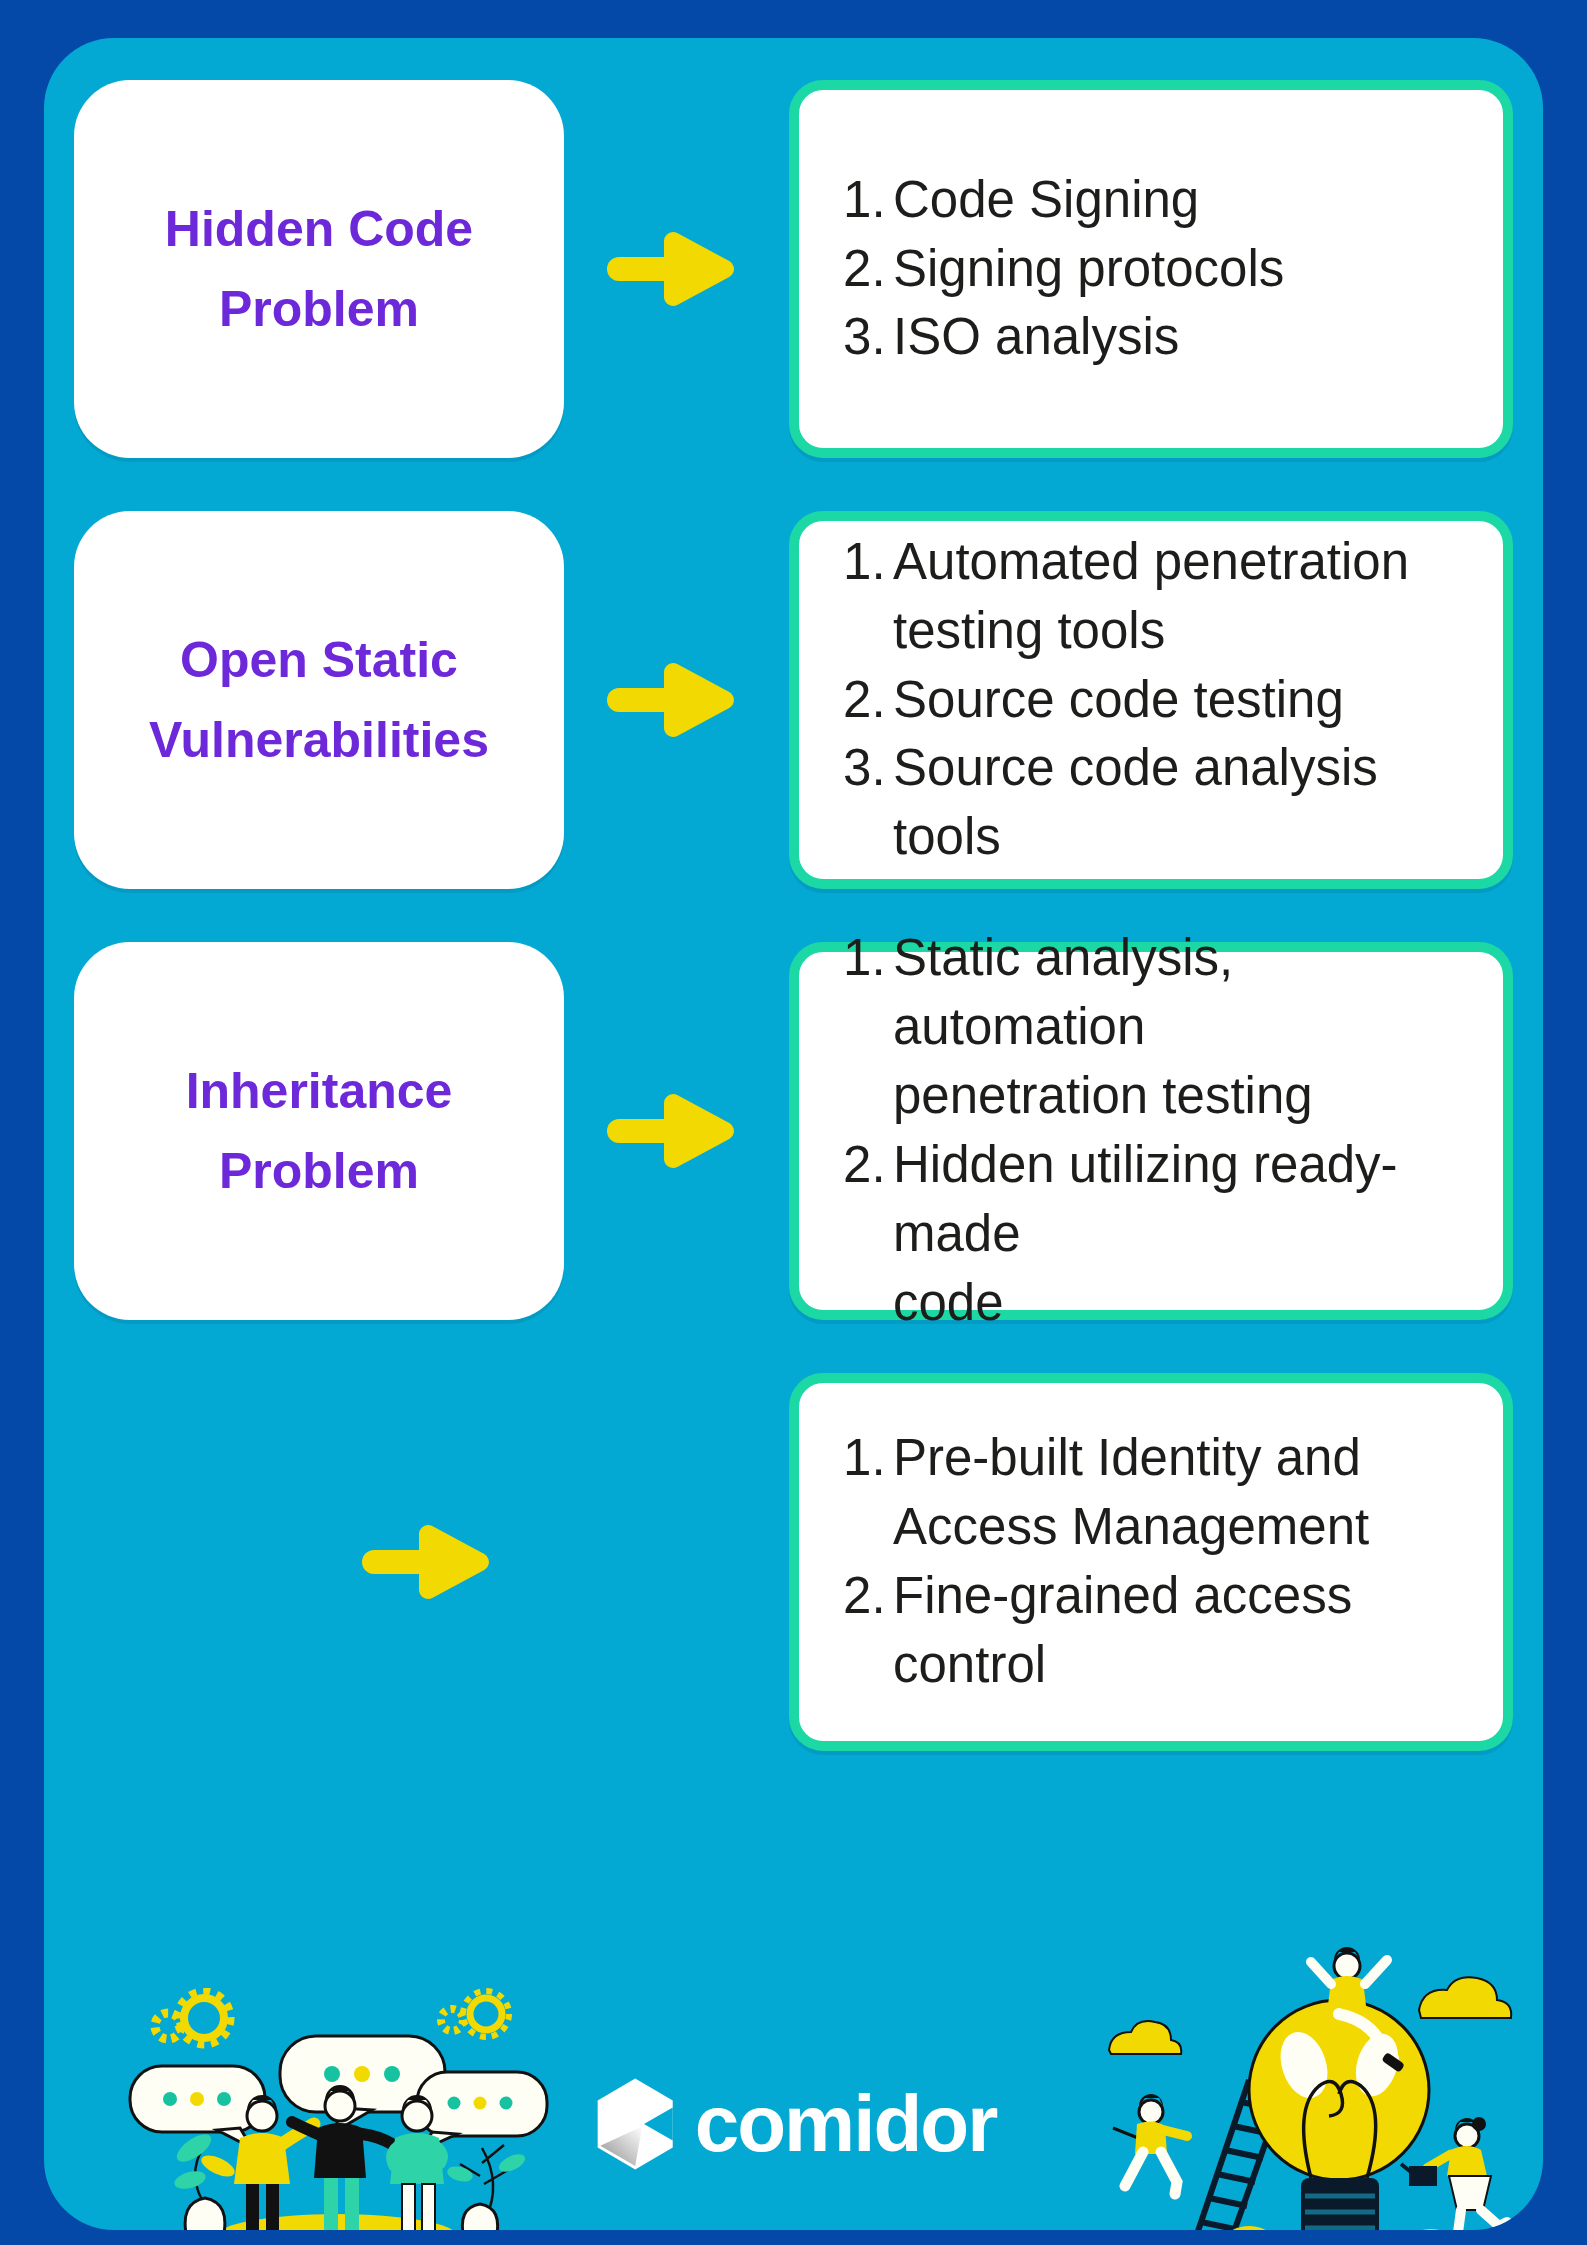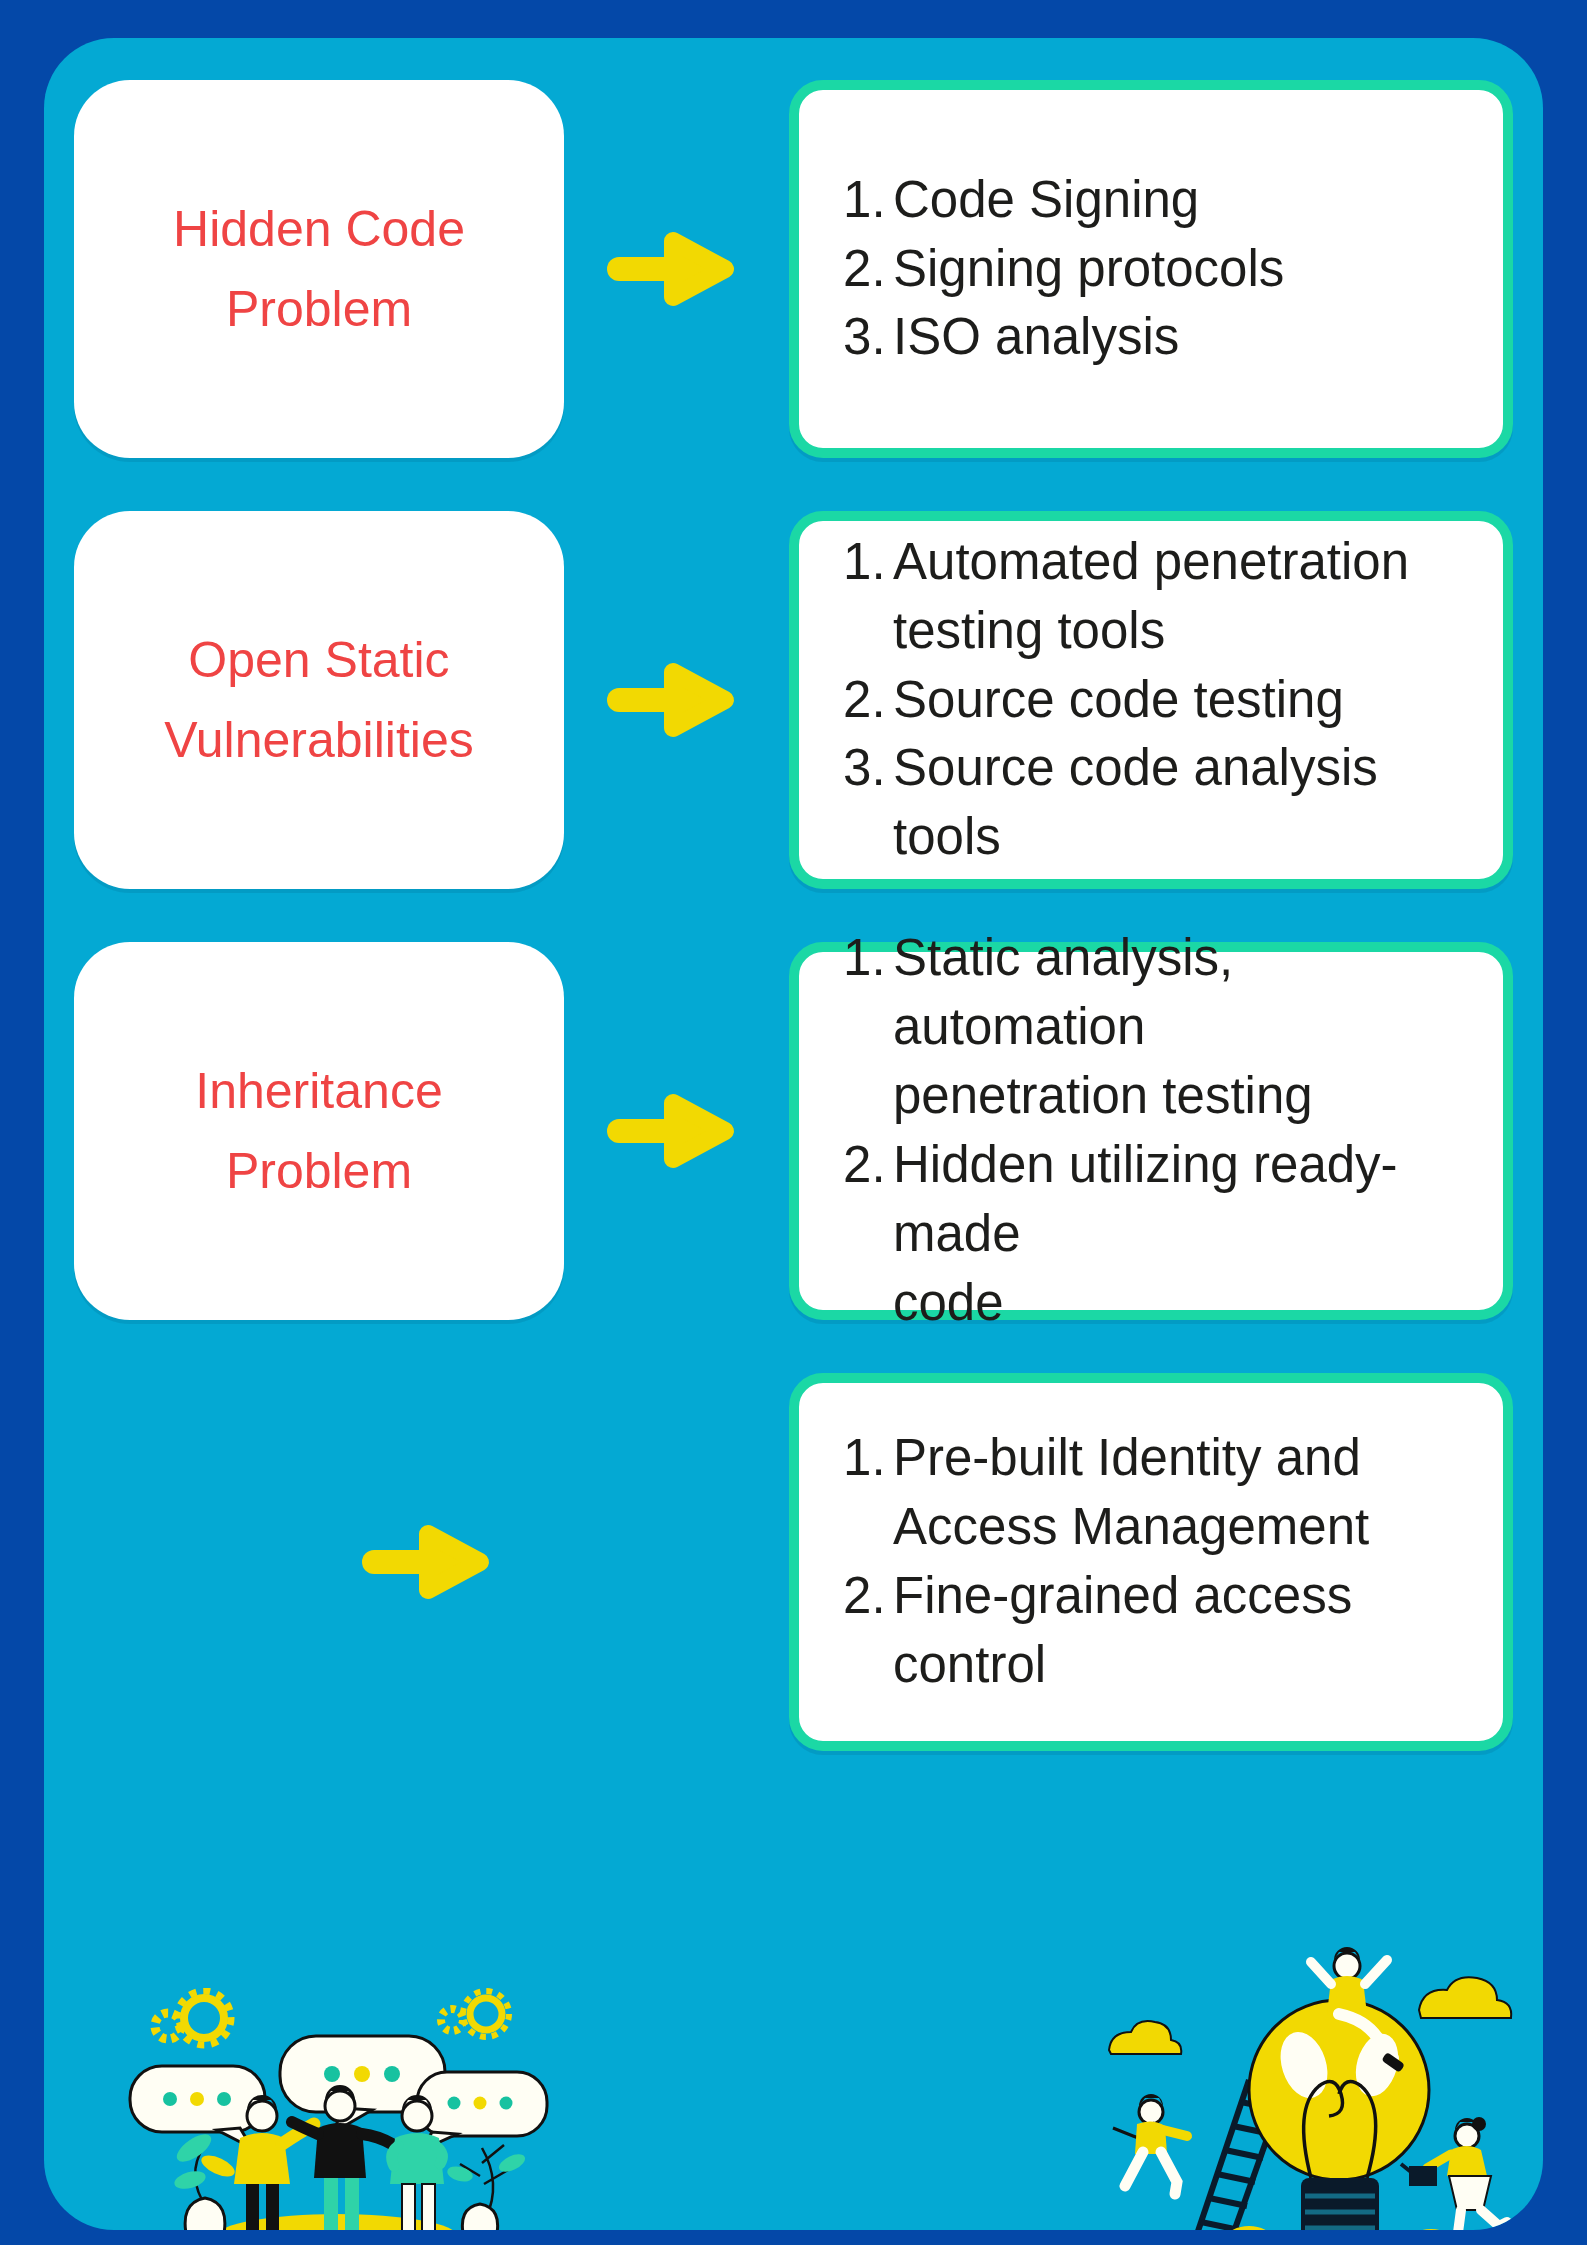--- a/index.html
+++ b/index.html
@@ -18,21 +18,21 @@
     font-size:72px;font-weight:bold;letter-spacing:1px;line-height:1.1;margin:0;
   }
   .sub-title{
     font-size:50px;font-weight:normal;margin:10px 0 0 0;line-height:1.1;
   }
   .rows{ margin:42px 30px 0 30px; }
   .row{ display:flex; align-items:stretch; height:378px; margin-bottom:53px; }
   .problem-card{
     width:490px; background:#ffffff; border-radius:56px;
     display:flex; align-items:center; justify-content:center; text-align:center;
-    font-size:50px; font-weight:normal; color:#ef4444; line-height:1.6;
+    font-size:50px; font-weight:bold; color:#6d28d9; line-height:1.6;
     white-space:pre-line; box-shadow:0 4px 0 rgba(0,40,70,.10);
     flex-shrink:0;
   }
   .arrow-cell{ flex:1; display:flex; align-items:center; justify-content:center; }
   .arrow-cell svg{ width:140px; height:100px; }
   .solution-box{
     width:724px; box-sizing:border-box; flex-shrink:0;
     background:#ffffff; border:10px solid #1bd8a5; border-radius:34px;
     display:flex; align-items:center;
     padding:20px 56px 20px 44px;
@@ -275,14 +275,28 @@
       <path d="M312 228 h24 v16 h-24 Z M312 232 l-10 -8" fill="#0a1a2a" stroke="#0a1a2a" stroke-width="4"></path>
     </g>
 
     <g fill="#f2d902">
       <ellipse cx="150" cy="298" rx="22" ry="12"></ellipse>
       <ellipse cx="332" cy="300" rx="20" ry="11"></ellipse>
       <ellipse cx="420" cy="296" rx="18" ry="11"></ellipse>
     </g>
   </svg>
 
+  <div class="footer-logo">
+    <svg class="logo-icon" viewBox="0 0 100 110">
+      <defs>
+        <linearGradient id="lg" x1="0" y1="1" x2="1" y2="0">
+          <stop offset="0" stop-color="#8f8f8f"></stop>
+          <stop offset="1" stop-color="#ffffff"></stop>
+        </linearGradient>
+      </defs>
+      <path d="M50 3 L93 28 V82 L50 107 L7 82 V28 Z" fill="#ffffff"></path>
+      <path d="M93 36 L60 55 L93 74 Z" fill="#04a9d3"></path>
+      <path d="M10 80 L50 103 L58 58 L36 68 Z" fill="url(#lg)"></path>
+    </svg>
+    <div class="logo-text">comidor</div>
+  </div>
 
 </div>
 
 </body></html>

